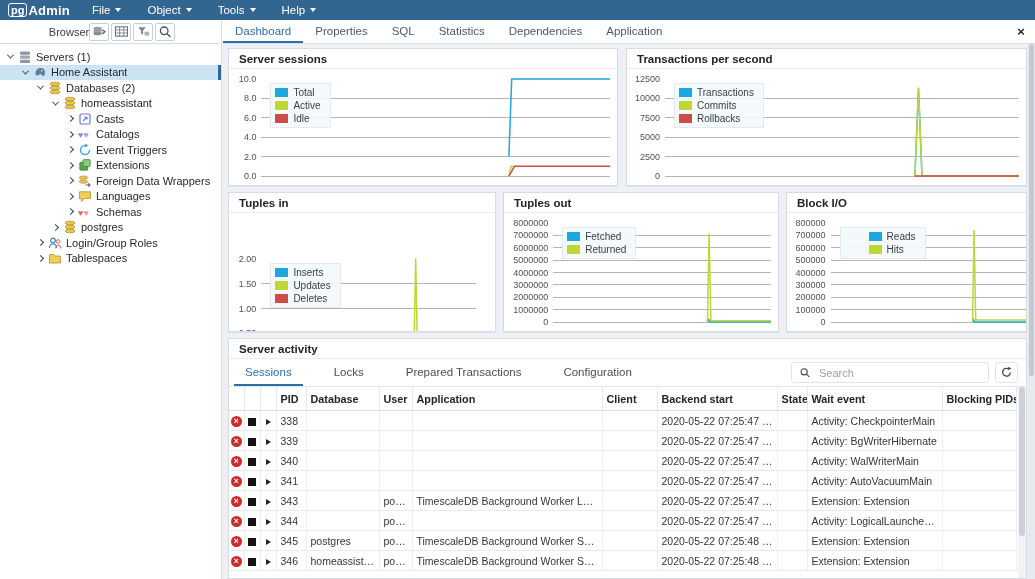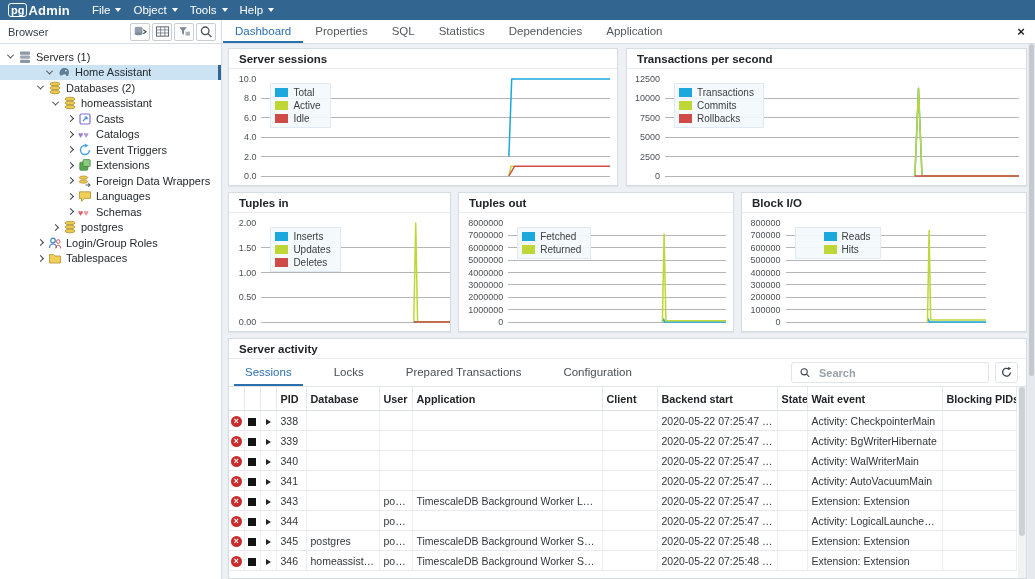--- a/index.html
+++ b/index.html
@@ -5,76 +5,76 @@
   * { margin:0; padding:0; box-sizing:border-box; }
   html,body { background:#fff; }
   body { font-family:"Liberation Sans", sans-serif; }
   .window { width:1035px; height:579px; overflow:hidden; position:relative; background:#0ea5e9; }
 
   
   .menubar { height:20px; background:#326690; display:flex; align-items:center; padding:0 8px; }
   .logo { display:flex; align-items:center; margin-right:22px; }
   .logo-pg { color:#fff; font-weight:bold; font-size:11px; border:1.5px solid #fff; border-radius:3px; padding:0 2px; line-height:12px; }
   .logo-admin { color:#fff; font-weight:bold; font-size:13px; margin-left:1px; letter-spacing:.2px; }
-  .menus { display:flex; gap:12px;text-align:center; }
+  .menus { display:flex; gap:26px;text-align:center; }
   .menu-item { color:#fff; font-size:11.5px; display:flex; align-items:center; gap:5px; cursor:default; }
   .caret { width:0; height:0; border-left:3.5px solid transparent; border-right:3.5px solid transparent; border-top:4px solid #fff; }
 
   
   .subbar { height:24px; display:flex; align-items:stretch; border-bottom:1px solid #d9dee4; background:#fff; }
-  .browser-head { width:222px; flex:none; display:flex; align-items:center; justify-content:space-between; padding:0 5px 0 8px; border-right:1px solid #d9dee4; }
+  .browser-head { width:222px; flex:none; display:flex; align-items:center; justify-content:center; padding:0 5px 0 8px; border-right:1px solid #d9dee4; }
   .browser-title { font-size:11px; color:#36404a; }
   .tools { display:flex; gap:2px; }
   .tool-btn { width:20px; height:18px; border:1px solid #c9ced4; border-radius:2px; background:#fff; display:flex; align-items:center; justify-content:center; }
   .tabstrip { display:flex; align-items:stretch; flex:1; padding-left:1px; }
   .tab { padding:0 12px; display:flex; align-items:center; font-size:11.5px; color:#50585f; border-bottom:2px solid transparent; }
   .tab.active { color:#2c6fad; border-bottom-color:#2c6fad; }
   .close-btn { width:28px; display:flex; align-items:center; justify-content:center; color:#222; font-weight:bold; font-size:13px; }
 
   
   .bodyrow { display:flex; height:535px; }
   .sidebar { width:222px; flex:none; background:#fff; border-right:1px solid #d9dee4; padding-top:5px; overflow:hidden; }
   .tree-row { height:15.5px; display:flex; align-items:center; font-size:11px; color:#24292e; white-space:nowrap; position:relative; }
-  .tree-row.selected { background:#cbe3f3;padding-left:24px; }
+  .tree-row.selected { background:#cbe3f3; }
   .tree-row.selected::after { content:''; position:absolute; right:0; top:0; bottom:0; width:3px; background:#326690; }
   .expander { width:12px; flex:none; display:flex; align-items:center; justify-content:center; }
   .chev { display:inline-block; width:5px; height:5px; border-right:1.4px solid #3c4348; border-bottom:1.4px solid #3c4348; }
   .chev.down { transform:rotate(45deg) translate(-1px,-1px); }
   .chev.right { transform:rotate(-45deg); }
   .tree-icon { width:14px; height:14px; margin:0 4px 0 2px; flex:none; }
   .tree-label { overflow:hidden; text-overflow:ellipsis; }
 
   .main { flex:1; background:#edf0f4; padding:4px 8px 0 6px; display:flex; flex-direction:column; overflow:hidden; position:relative; }
   .main-scroll { position:absolute; right:0; top:0; bottom:0; width:7px; background:#e6e9ed; }
   .main-scroll .thumb { position:absolute; top:0; left:1px; width:5px; height:62%; background:#c3c9cf; border-radius:3px; }
 
   .chart-row { display:flex; gap:8px; margin-bottom:6px; }
   .row1 { height:138px; }
   .row2 { height:140px; gap:7px; }
   .panel { background:#fff; border:1px solid #d7dce2; box-shadow:0 1px 1px rgba(0,0,0,.05); display:flex; flex-direction:column; min-width:0; }
   .panel-header { padding:4px 10px 3px; font-size:11.5px; font-weight:bold; color:#212529; border-bottom:1px solid #e9ebef; flex:none; }
   .panel-body { flex:1; position:relative; overflow:hidden; }
   #p-server_sessions { width:390px; flex:none; }
   #p-transactions_per_second { flex:1; }
-  #p-tuples_in { width:223px; flex:none; }
+  #p-tuples_in { width:268px; flex:none;gap:36px; }
   #p-tuples_out { width:276px; flex:none; }
   #p-block_io { flex:1; }
 
   .legend { position:absolute; background:rgba(243,248,252,.92); border:1px solid #e2eaf1; padding:2px 9px 2px 4px; font-size:10px; color:#3c4043; }
   .legend-item { display:flex; align-items:center; height:13px; }
   .legend-swatch { width:13px; height:9px; margin-right:5px; flex:none; }
 
   
   .activity { flex:1; display:flex; flex-direction:column; overflow:hidden; }
   .a-tabs { display:flex; align-items:center; border-bottom:1px solid #e2e5e9; height:28px; flex:none; padding:0 5px; }
   .a-tab { padding:0 11px; height:100%; display:flex; align-items:center; font-size:11.5px; color:#484f55; border-bottom:2px solid transparent; }
   .a-tab.active { color:#2c6fad; border-bottom-color:#2c6fad; }
   .search-wrap { margin-left:auto; display:flex; align-items:center; gap:6px; padding-right:3px; }
   .search-box { display:flex; align-items:center; border:1px solid #e1e5e9; border-radius:3px; height:21px; width:198px; padding:0 7px; gap:8px; background:#fff; }
-  .search-box input { border:none; outline:none; font-size:11px; width:100%; color:#333; font-family:"Liberation Sans",sans-serif;font-weight:bold; }
+  .search-box input { border:none; outline:none; font-size:11px; width:100%; color:#333; font-family:"Liberation Sans",sans-serif; }
   .search-box input::placeholder { color:#9aa2aa; }
   .refresh-btn { width:23px; height:21px; border:1px solid #e1e5e9; border-radius:3px; background:#fff; display:flex; align-items:center; justify-content:center; }
 
   .tbl-wrap { flex:1; overflow:hidden; position:relative; padding-right:9px; }
   .tbl-scroll { position:absolute; right:0; top:0; bottom:0; width:8px; background:#f1f2f4; }
   .tbl-scroll .thumb { position:absolute; top:0; left:1px; width:6px; height:78%; background:#ccd1d6; border-radius:3px; }
   table { border-collapse:collapse; table-layout:fixed; width:100%; font-size:10.5px; }
   th { font-weight:bold; text-align:left; padding:6px 4px 5px; border-right:1px solid #e6e9ec; border-bottom:1px solid #dcdfe3; color:#212529; font-size:10.8px; white-space:nowrap; overflow:hidden; background:#fff; }
   td { padding:0 4px; height:20px; border-right:1px solid #eceef1; border-bottom:1px solid #e8eaed; white-space:nowrap; overflow:hidden; text-overflow:ellipsis; color:#30363b; }
   td.icon-cell { text-align:center; padding:0; }

